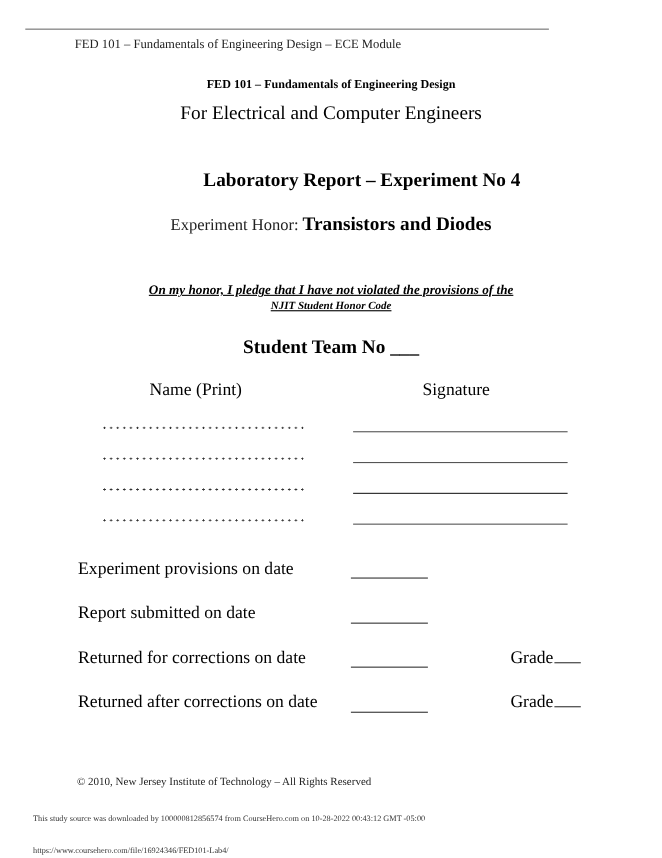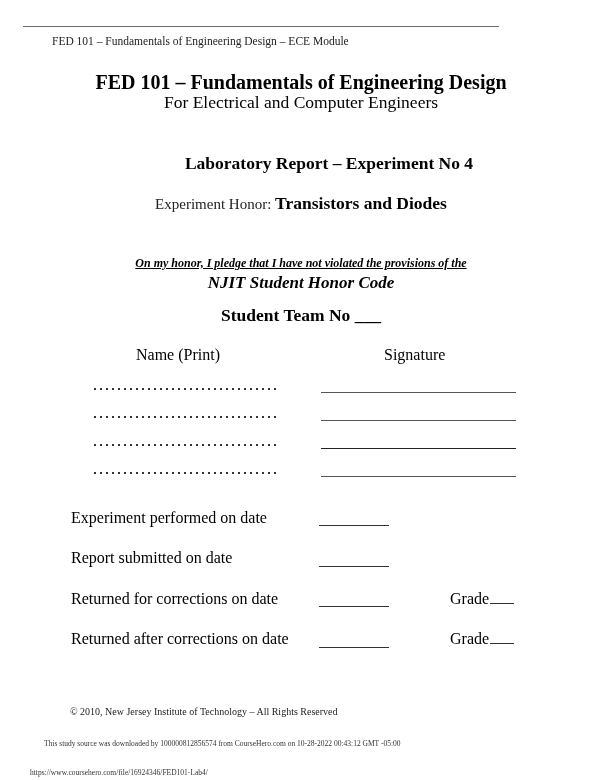--- a/index.html
+++ b/index.html
@@ -2,43 +2,43 @@
 <html><head>
   <meta charset="utf-8">
   <style>
     html, body { margin: 0; padding: 0; background: #ffffff; }
     body {
       width: 602px; height: 780px; position: relative; overflow: hidden;
       font-family: "Liberation Serif", "DejaVu Serif", serif; color: #000;
     }
     .abs { position: absolute; white-space: nowrap; }
     .top-rule { position: absolute; left: 23px; top: 26px; width: 476px; height: 1px; background: #6e6e6e; }
-    .running-header { left: 52px; top: 35px; font-size: 11.5px; color: #222; }
+    .running-header { left: 68px; top: 35px; font-size: 11.5px; color: #222; }
     .center { position: absolute; left: 0; width: 602px; text-align: center; white-space: nowrap; }
-    .title1 { top: 71px; font-size: 20px; font-weight: bold; }
+    .title1 { top: 71px; font-size: 11px; font-weight: bold; }
     .title2 { top: 92px; font-size: 17.5px; font-weight: normal; }
     .report-title { top: 153px; font-size: 17.5px; font-weight: bold; padding-left: 28px; }
     .exp-name { top: 193px; font-size: 15px; color: #222; }
     .exp-name .val { font-size: 17.5px; font-weight: bold; color: #000; }
     .pledge1 { top: 256px; font-size: 12px; font-weight: bold; font-style: italic; text-decoration: underline; }
-    .pledge2 { top: 273px; font-size: 17px; font-weight: bold; font-style: italic; }
+    .pledge2 { top: 273px; font-size: 10px; font-weight: bold; font-style: italic; text-decoration: underline; }
     .team { top: 305px; font-size: 17.5px; font-weight: bold; }
     .col-head { font-size: 16px; top: 346px; }
     .name-col { left: 136px; }
     .sig-col { left: 384px; }
     .dots { position: absolute; left: 92px; width: 184px; height: 2px;
       background-image: radial-gradient(circle, #333 0.9px, transparent 1px);
       background-size: 6px 2px; background-repeat: repeat-x; }
     .sig-line { position: absolute; left: 321px; width: 195px; height: 1px; background: #555; }
     .row-label { left: 71px; font-size: 16px; }
     .date-blank { position: absolute; left: 319px; width: 70px; height: 1px; background: #333; }
-    .grade { left: 450px; font-size: 16px; text-align: right; }
+    .grade { left: 464px; font-size: 16px; text-align: right; }
     .grade-blank { display: inline-block; width: 24px; border-bottom: 1px solid #333; height: 1px; margin-left: 1px; vertical-align: baseline; }
     .copyright { left: 70px; top: 706px; font-size: 10px; color: #222; }
-    .download-note { left: 44px; top: 739px; font-size: 7.5px; color: #333; }
+    .download-note { left: 30px; top: 739px; font-size: 7.5px; color: #333; }
     .url { left: 30px; top: 768px; font-size: 7.5px; color: #333; }
   </style>
 </head>
 <body>
 
 <div class="top-rule"></div>
 <div class="abs running-header">FED 101 – Fundamentals of Engineering Design – ECE Module</div>
 
 <div class="center title1">FED 101 – Fundamentals of Engineering Design</div>
 <div class="center title2">For Electrical and Computer Engineers</div>
@@ -59,21 +59,21 @@
 
 <div class="dots" style="top:388px"></div>
 <div class="sig-line" style="top:392px"></div>
 <div class="dots" style="top:416px"></div>
 <div class="sig-line" style="top:420px"></div>
 <div class="dots" style="top:444px"></div>
 <div class="sig-line" style="top:448px; background:#222"></div>
 <div class="dots" style="top:472px"></div>
 <div class="sig-line" style="top:476px"></div>
 
-<div class="abs row-label" style="top:509px">Experiment performed on date</div>
+<div class="abs row-label" style="top:509px">Experiment provisions on date</div>
 <div class="date-blank" style="top:525px"></div>
 
 <div class="abs row-label" style="top:549px">Report submitted on date</div>
 <div class="date-blank" style="top:566px"></div>
 
 <div class="abs row-label" style="top:590px">Returned for corrections on date</div>
 <div class="date-blank" style="top:606px"></div>
 <div class="abs grade" style="top:590px"><span>Grade</span><span class="grade-blank"></span></div>
 
 <div class="abs row-label" style="top:630px">Returned after corrections on date</div>

